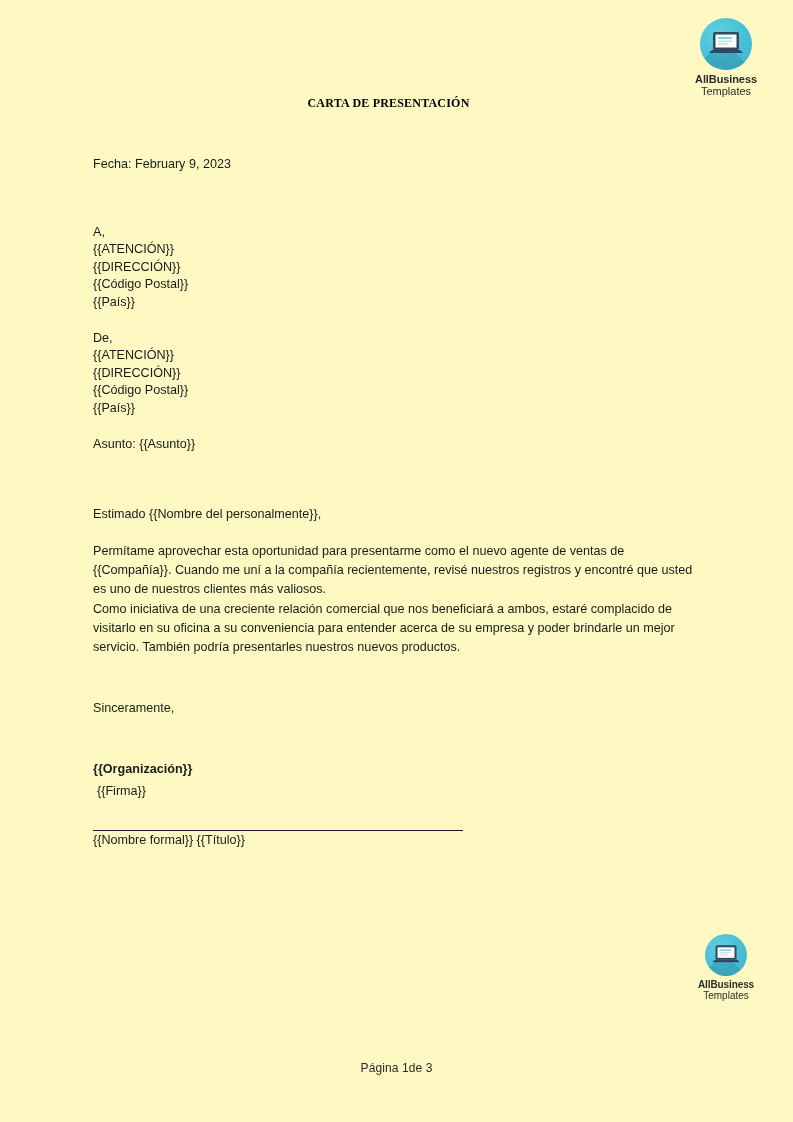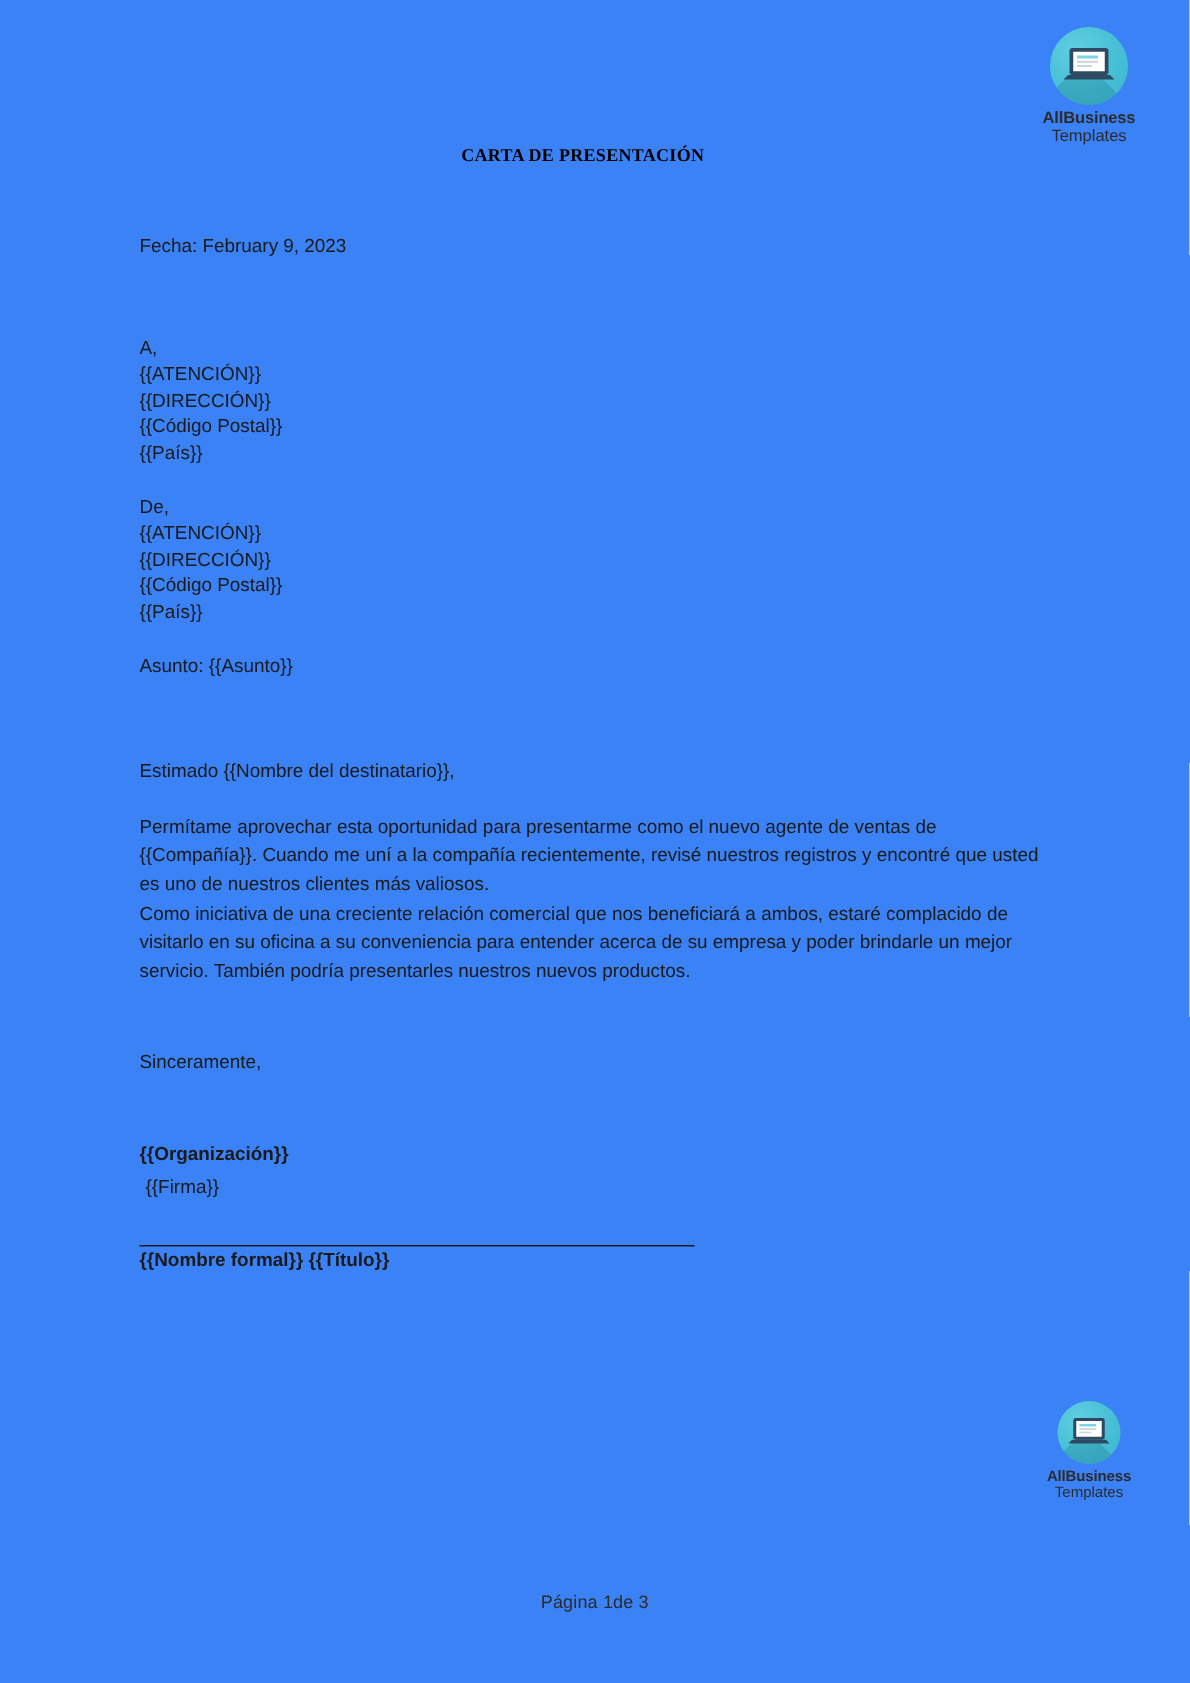--- a/index.html
+++ b/index.html
@@ -8,21 +8,21 @@
     background: #ffffff;
   }
   body {
     font-family: "Liberation Sans", sans-serif;
     color: #1a1a1a;
   }
   .page {
     position: relative;
     width: 793px;
     height: 1122px;
-    background: #3b82f6;
+    background: #fef9c3;
     overflow: hidden;
     box-sizing: border-box;
   }
 
   
   .logo {
     position: absolute;
     text-align: center;
     line-height: 1.08;
     color: #2b2b2b;
@@ -143,21 +143,20 @@
   .sig-rule {
     width: 370px;
     height: 0;
     border-top: 1px solid #1a1a1a;
     margin: 0;
   }
   .sig-name {
     font-size: 12.6px;
     line-height: 18px;
     margin: 0;
-    font-weight: bold;
   }
 
   
   .footer {
     position: absolute;
     left: 0;
     right: 0;
     top: 1061px;
     text-align: center;
     font-size: 12px;
@@ -211,21 +210,21 @@
       <div class="line">{{Código Postal}}</div>
       <div class="line">{{País}}</div>
     </div>
 
     <div class="spacer-md"></div>
 
     <div class="line">Asunto: {{Asunto}}</div>
 
     <div style="height:53px"></div>
 
-    <p class="salutation">Estimado {{Nombre del destinatario}},</p>
+    <p class="salutation">Estimado {{Nombre del personalmente}},</p>
 
     <div style="height:18px"></div>
 
     <p class="para">Permítame aprovechar esta oportunidad para presentarme como el nuevo agente de ventas de {{Compañía}}. Cuando me uní a la compañía recientemente, revisé nuestros registros y encontré que usted es uno de nuestros clientes más valiosos.</p>
     <p class="para">Como iniciativa de una creciente relación comercial que nos beneficiará a ambos, estaré complacido de visitarlo en su oficina a su conveniencia para entender acerca de su empresa y poder brindarle un mejor servicio. También podría presentarles nuestros nuevos productos.</p>
 
     <div style="height:42px"></div>
 
     <p class="salutation">Sinceramente,</p>
 

